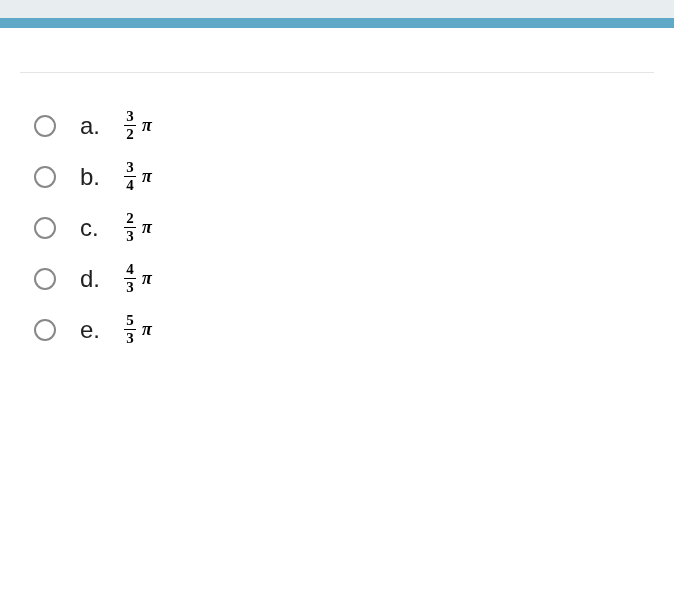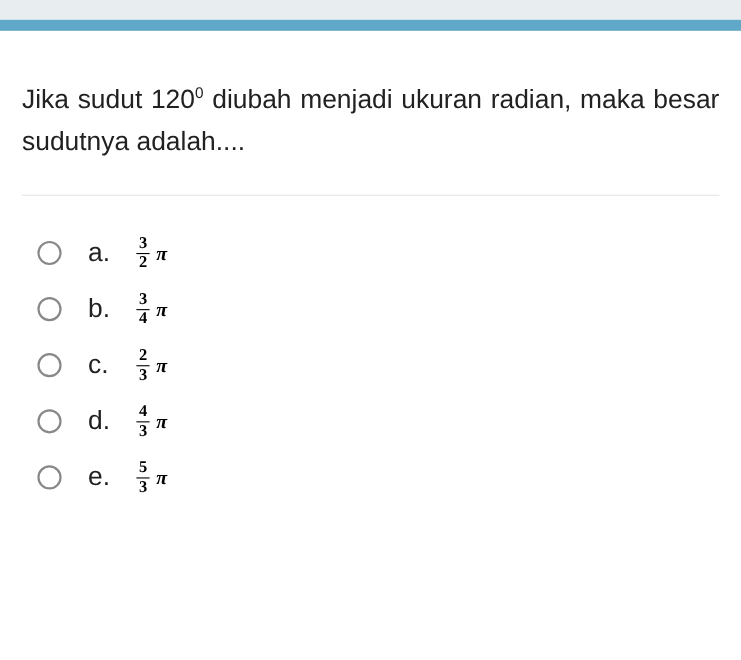--- a/index.html
+++ b/index.html
@@ -98,24 +98,20 @@
       font-style: italic;
     }
   </style>
 </head>
 <body>
 
 <div class="top-bar"></div>
 <div class="blue-bar"></div>
 
 <div class="content">
-  <p class="question-text">
-    <span>Jika sudut 120</span><sup>0</sup>
-    <span>diubah menjadi ukuran radian, maka besar sudutnya adalah....</span>
-  </p>
 
   <hr class="divider">
 
   <div class="options">
 
     <div class="option-row">
       <div class="radio"></div>
       <span class="option-label">a.</span>
       <div class="fraction-container">
         <span class="fraction">

